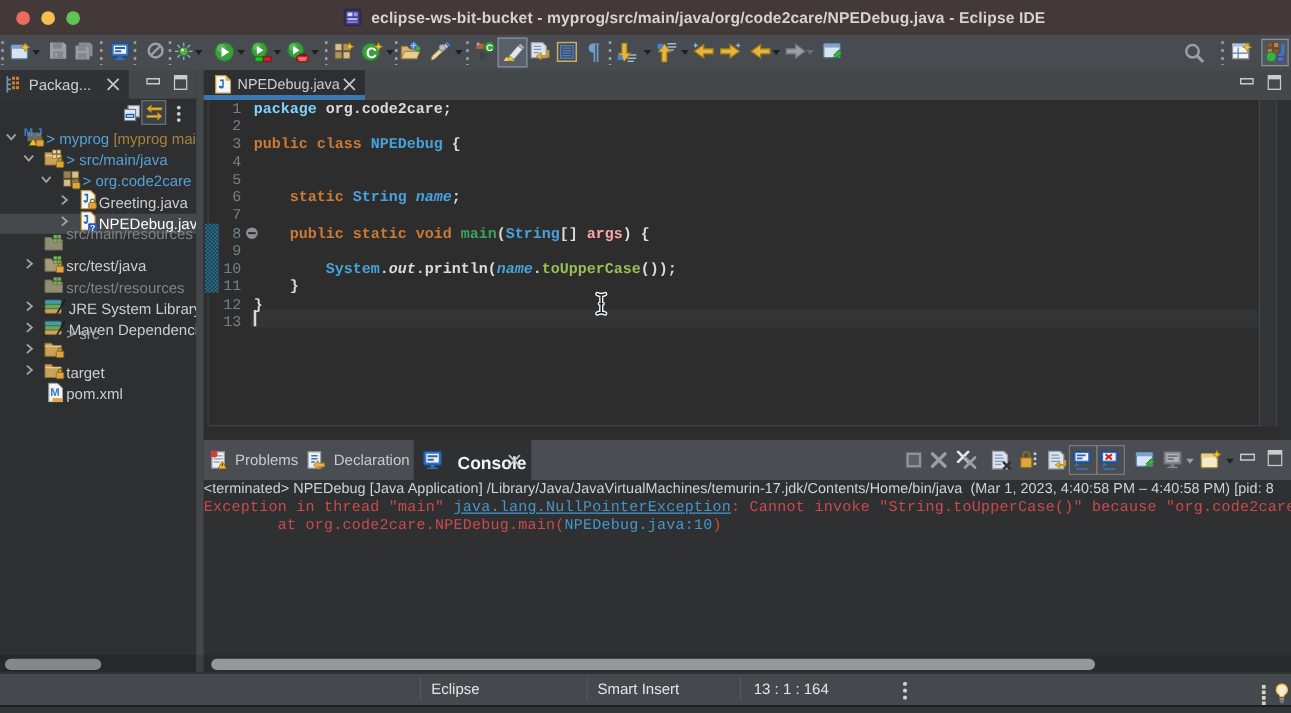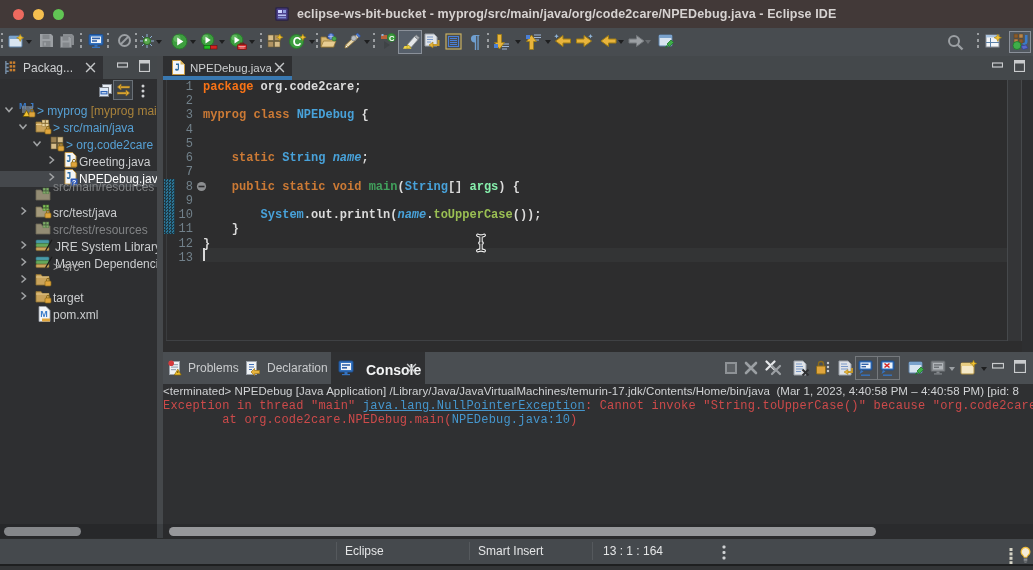--- a/index.html
+++ b/index.html
@@ -509,30 +509,30 @@
 10
 11
 12
 13</div>
 
 <svg class="abs" style="left:196px;top:181px" width="11" height="11" viewBox="0 0 11 11">
   <circle cx="5.5" cy="5.5" r="4.6" fill="#8d8f91"></circle>
     <rect x="2.5" y="4.7" width="6" height="1.6" fill="#2d2d2e"></rect>
 </svg>
 
-<div id="code" class="abs" style="left:203px;top:80px;font-family:'Liberation Mono',monospace;font-size:12px;font-weight:bold;line-height:14.23px;color:#dbdbdb;white-space:pre"><span style="color:#f97316">package</span> org.code2care;
-
-<span style="color:#cc7a35">myprog class</span> <span style="color:#48a2da">NPEDebug</span> {
+<div id="code" class="abs" style="left:203px;top:80px;font-family:'Liberation Mono',monospace;font-size:12px;font-weight:bold;line-height:14.23px;color:#dbdbdb;white-space:pre"><span style="color:#7dd3fc">package</span> org.code2care;
+
+<span style="color:#cc7a35">public class</span> <span style="color:#48a2da">NPEDebug</span> {
 
 
     <span style="color:#cc7a35">static</span> <span style="color:#48a2da">String</span> <span style="color:#48a2da;font-style:italic">name</span>;
 
-    <span style="color:#cc7a35">public static void</span> <span style="color:#41a05c">main</span>(<span style="color:#48a2da">String</span>[] <span style="color:#86efac">args</span>) {
-
-        <span style="color:#48a2da">System</span>.<span style="">out</span>.println(<span style="color:#48a2da;font-style:italic">name</span>.<span style="color:#9abf53">toUpperCase</span>());
+    <span style="color:#cc7a35">public static void</span> <span style="color:#41a05c">main</span>(<span style="color:#48a2da">String</span>[] <span style="color:#fca5a5">args</span>) {
+
+        <span style="color:#48a2da">System</span>.<span style="font-style:italic">out</span>.println(<span style="color:#48a2da;font-style:italic">name</span>.<span style="color:#9abf53">toUpperCase</span>());
     }
 }
 </div>
 
 <div class="abs" style="left:203px;top:248px;width:1.8px;height:13px;background:#dadada"></div>
 
 <svg class="abs" style="left:475px;top:233px" width="12" height="20" viewBox="0 0 12 20">
   <g stroke="#f4f4f4" stroke-width="3.4" fill="none" stroke-linecap="round">
     <path d="M2.8 2.2q3.2 1.6 6.4 0M2.8 17.8q3.2-1.6 6.4 0M6 3v14M4.8 10h2.4"></path>
   </g>

